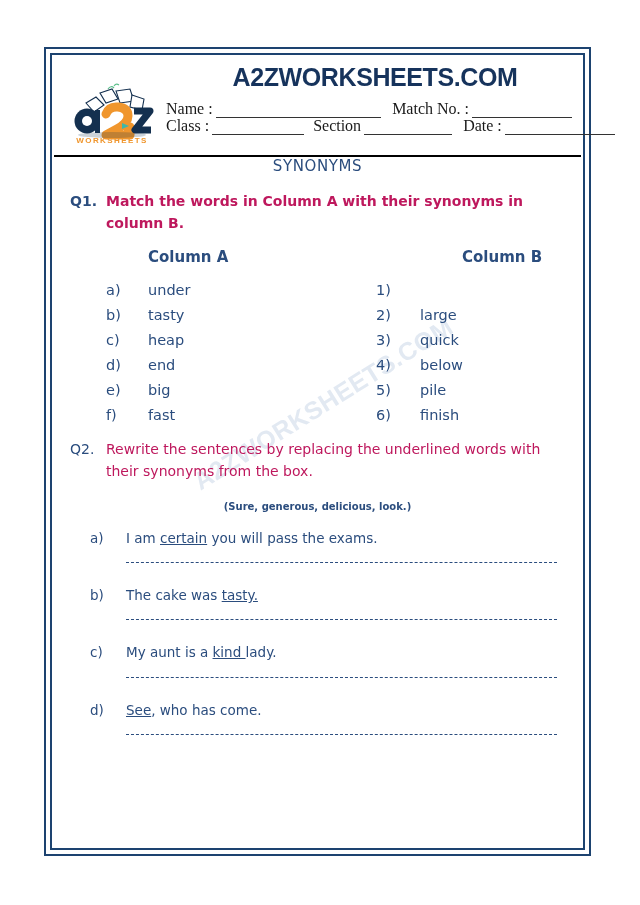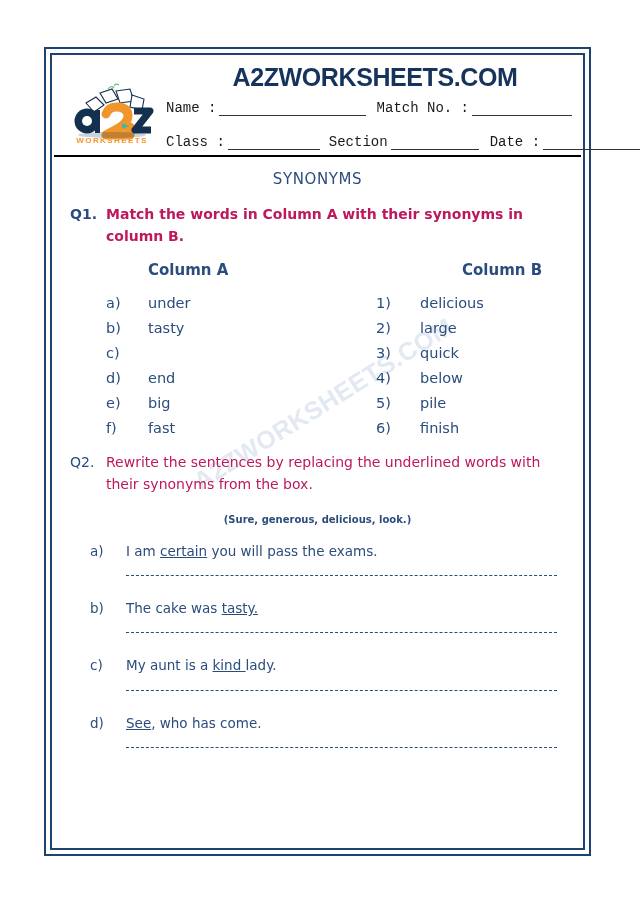--- a/index.html
+++ b/index.html
@@ -84,46 +84,45 @@
     text-align: center;
     font-size: 25px;
     font-weight: bold;
     color: #16335c;
     letter-spacing: -0.4px;
   }
   .field-row {
     position: absolute;
     left: 112px;
     right: 6px;
-    font-size: 14px;
+    font-size: 16px;
     color: #1a1a1a;
     display: flex;
     align-items: flex-end;
-    font-family: Liberation Mono, monospace;
+    font-family: Liberation Serif, serif;
   }
   #field-row-1 { top: 43px; }
-  #field-row-2 { top: 77px; }
+  #field-row-2 { top: 60px; }
   .field-label { white-space: nowrap; }
   .field-rule {
     border-bottom: 1.2px solid #333;
     height: 13px;
     margin: 0 3px;
   }
 
   
   #body-area {
     padding: 0 16px;
     color: #2b4d7e;
     font-family: "DejaVu Sans", sans-serif;
   }
   #worksheet-title {
     text-align: center;
     font-size: 15px;
     color: #2b4d7e;
-    margin-top: 13px;
     letter-spacing: 0.6px;
   }
 
   .question-block { margin-top: 16px; }
   .question-line {
     display: flex;
     align-items: flex-start;
     font-size: 14px;
     line-height: 1.55;
   }
@@ -265,38 +264,38 @@
             <span class="col-head-b">Column B</span>
           </div>
 
           <div class="match-row">
             <span class="pair">
               <span class="item-key">a)</span>
               <span class="item-val">under</span>
             </span>
             <span class="pair-b">
               <span class="item-key-b">1)</span>
-              <span class="item-val">delicious</span>
             </span>
           </div>
 
           <div class="match-row">
             <span class="pair">
               <span class="item-key">b)</span>
               <span class="item-val">tasty</span>
             </span>
             <span class="pair-b">
               <span class="item-key-b">2)</span>
               <span class="item-val">large</span>
             </span>
           </div>
 
           <div class="match-row">
             <span class="pair">
               <span class="item-key">c)</span>
+              <span class="item-val">heap</span>
             </span>
             <span class="pair-b">
               <span class="item-key-b">3)</span>
               <span class="item-val">quick</span>
             </span>
           </div>
 
           <div class="match-row">
             <span class="pair">
               <span class="item-key">d)</span>

